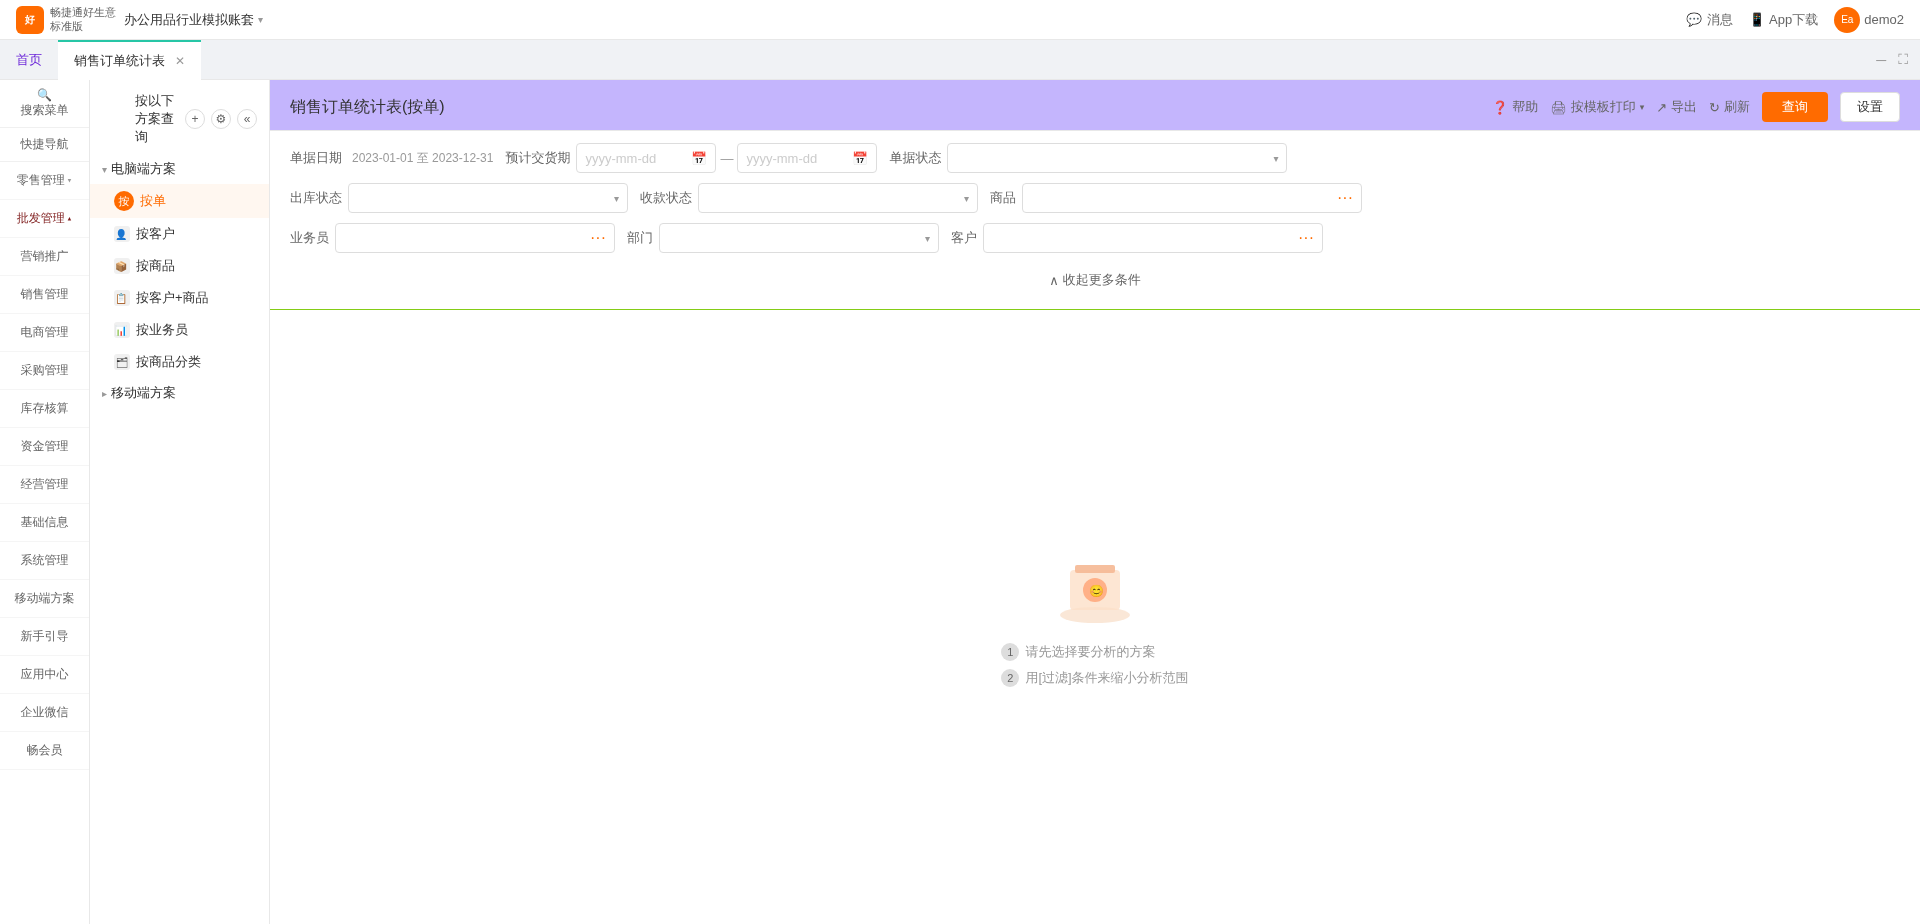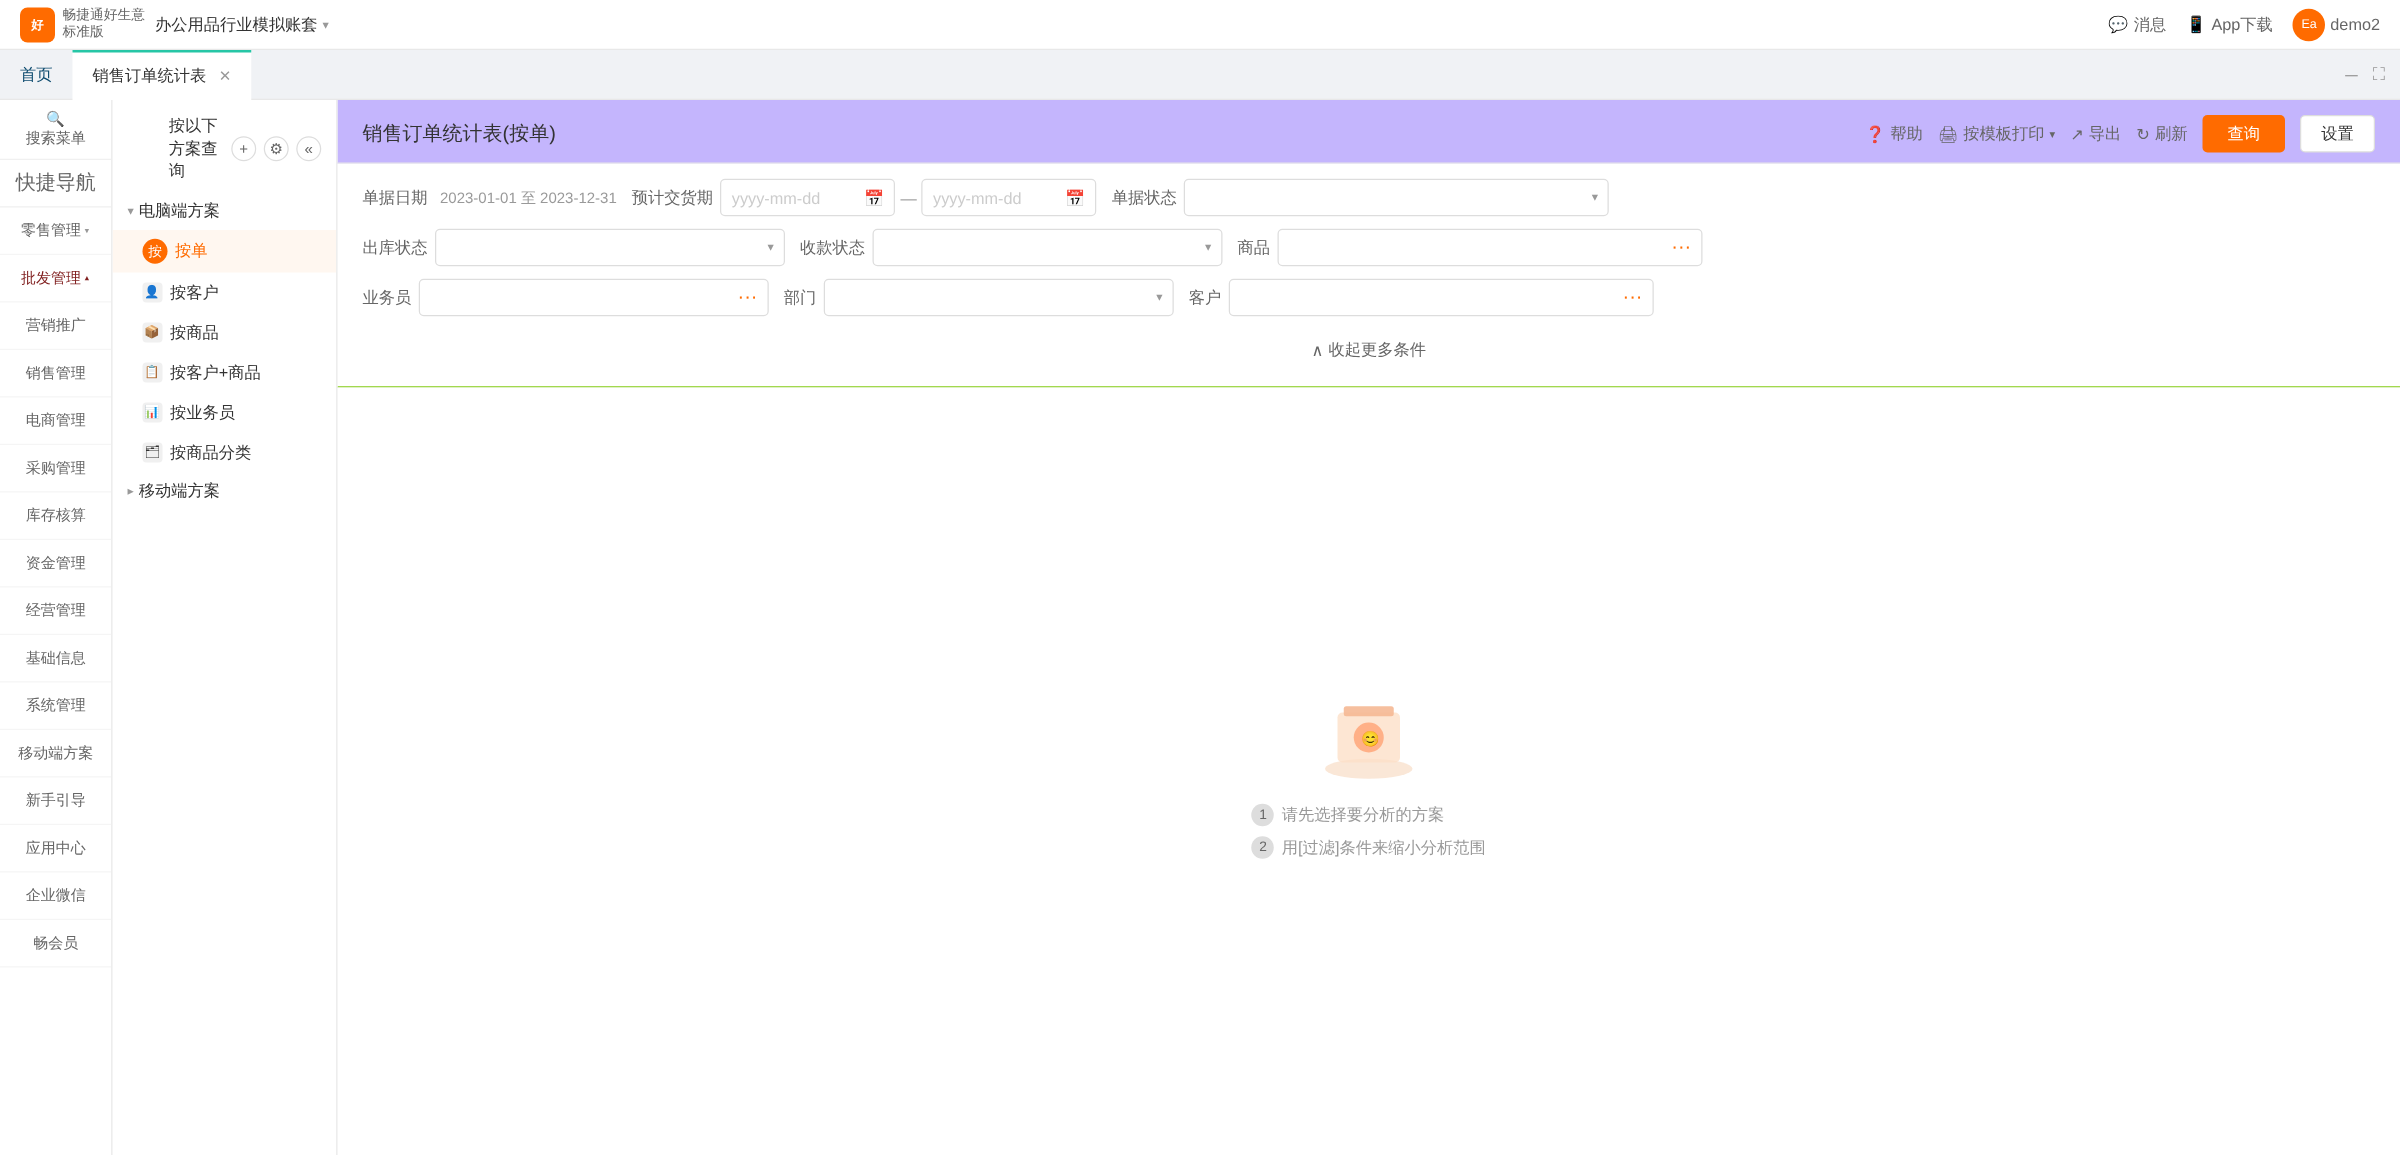--- a/index.html
+++ b/index.html
@@ -14,29 +14,29 @@
     .app-title { font-size: 13px; color: #333; display: flex; align-items: center; gap: 4px; }
     .top-bar-right { display: flex; align-items: center; gap: 16px; font-size: 13px; color: #666; }
     .top-bar-right span { display: flex; align-items: center; gap: 4px; cursor: pointer; }
     .avatar { width: 26px; height: 26px; border-radius: 50%; background: #ff6b00; display: flex; align-items: center; justify-content: center; color: #fff; font-size: 10px; }
 
     
     .tab-bar { height: 40px; background: #f0f2f5; display: flex; align-items: center; padding: 0 0; border-bottom: 1px solid #e8e8e8; flex-shrink: 0; }
     .tab-item { height: 40px; padding: 0 16px; display: flex; align-items: center; gap: 6px; font-size: 13px; cursor: pointer; color: #666; background: transparent; border: none; }
     .tab-item.active { background: #fff; color: #333; border-top: 2px solid #26c6a6; }
     .tab-close { font-size: 12px; color: #999; cursor: pointer; margin-left: 4px; }
-    .tab-home { color: #0c4a6e; }
+    .tab-home { color: #6d28d9; }
 
     
     .main-layout { display: flex; flex: 1; overflow: hidden; }
 
     
     .sidebar { width: 90px; background: #fff; border-right: 1px solid #e8e8e8; display: flex; flex-direction: column; flex-shrink: 0; overflow-y: auto; }
     .sidebar-search { padding: 8px; border-bottom: 1px solid #f0f0f0; text-align: center; font-size: 12px; color: #666; cursor: pointer; }
-    .sidebar-quick { padding: 8px; border-bottom: 1px solid #f0f0f0; text-align: center; font-size: 16px; color: #666; cursor: pointer; }
+    .sidebar-quick { padding: 8px; border-bottom: 1px solid #f0f0f0; text-align: center; font-size: 12px; color: #666; cursor: pointer; }
     .sidebar-item { padding: 10px 4px; text-align: center; font-size: 12px; color: #666; cursor: pointer; border-bottom: 1px solid #f5f5f5; font-family: Liberation Mono, monospace; }
     .sidebar-item.has-arrow { display: flex; align-items: center; justify-content: center; gap: 2px; }
 
     
     .content-area { flex: 1; display: flex; overflow: hidden; }
 
     
     .scheme-panel { width: 180px; background: #fff; border-right: 1px solid #e8e8e8; padding: 8px 0; flex-shrink: 0; overflow-y: auto; }
     .scheme-panel-header { display: flex; align-items: center; justify-content: space-between; padding: 4px 12px 8px; }
     .scheme-panel-title { font-size: 13px; color: #333; margin-left: 33px; }

